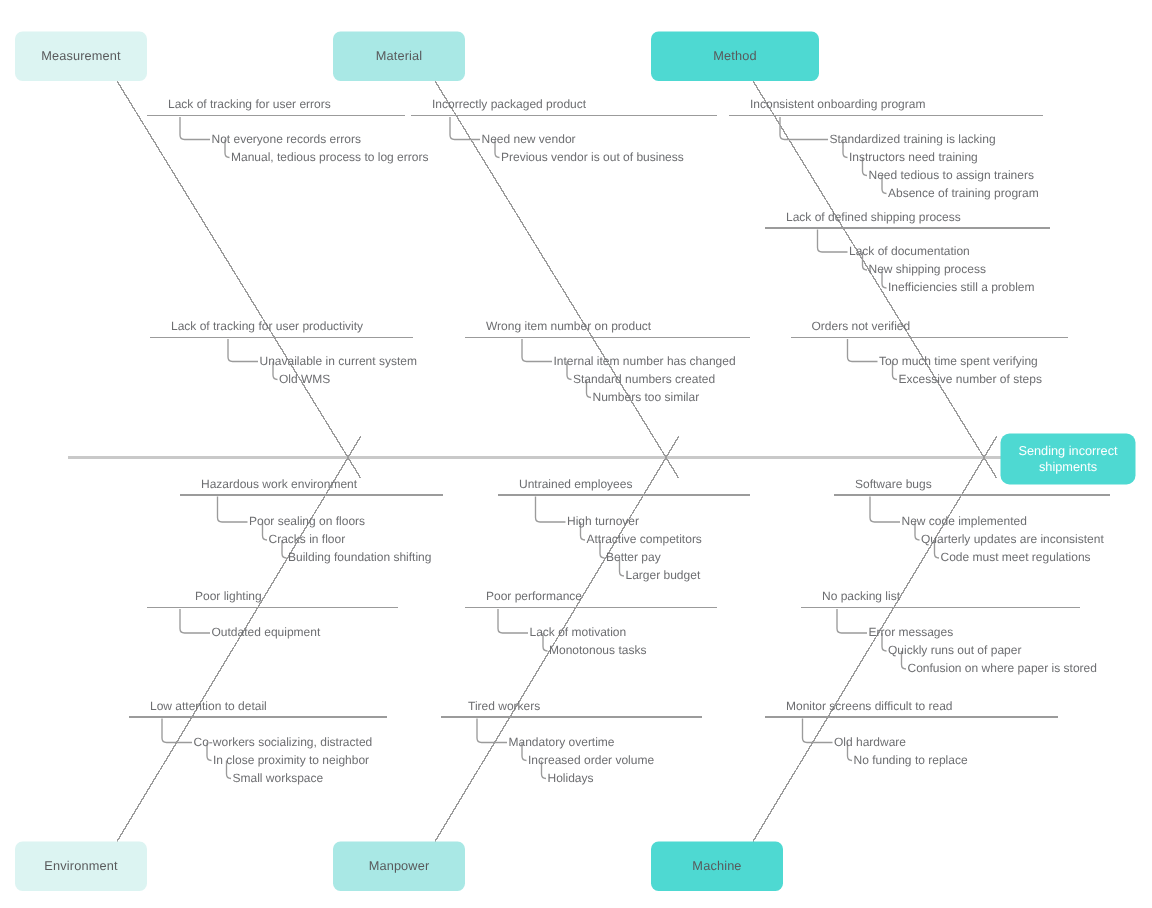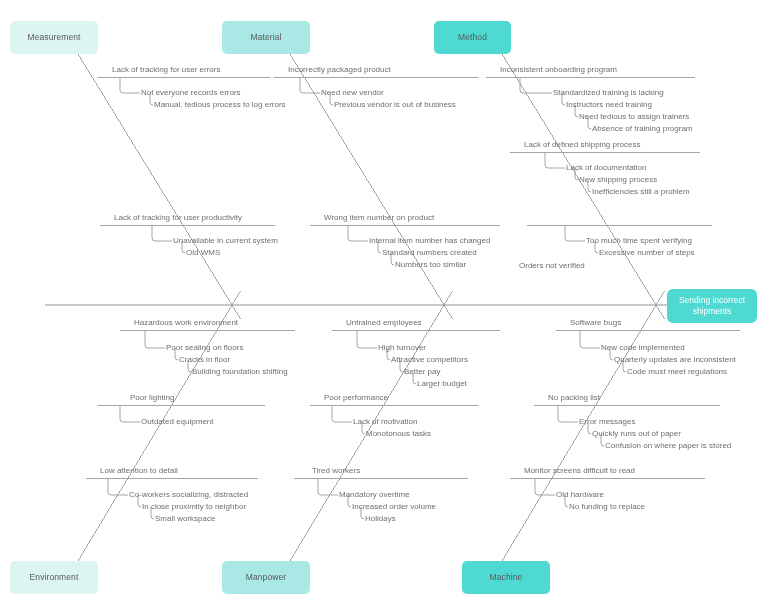--- a/index.html
+++ b/index.html
@@ -146,31 +146,31 @@
       <path d="M535,479 L535,492 Q535,495 538,495 L555,495" stroke="#9b9b9b" stroke-width="0.9" fill="none"></path>
       <path d="M565,495 L565,504 Q565,507 568,507 L568,507" stroke="#9b9b9b" stroke-width="0.9" fill="none"></path>
     </svg>
 
   <div class="cat-box" id="box-material" style="left: 222px; top: 21px; width: 88px; height: 33px; background: rgb(169, 232, 229);">
     <span>Material</span>
   </div>
   <div class="cat-box" id="box-measurement" style="left: 10px; top: 21px; width: 88px; height: 33px; background: rgb(220, 244, 242);">
     <span>Measurement</span>
   </div>
-  <div class="cat-box" id="box-method" style="left: 434px; top: 21px; width: 77px; height: 33px; background: rgb(78, 217, 210);">
+  <div class="cat-box" id="box-method" style="left: 434px; top: 21px; width: 112px; height: 33px; background: rgb(78, 217, 210);">
     <span>Method</span>
   </div>
 
   <div class="cat-box" id="box-environment" style="left: 10px; top: 561px; width: 88px; height: 33px; background: rgb(220, 244, 242);">
     <span>Environment</span>
   </div>
   <div class="cat-box" id="box-manpower" style="left: 222px; top: 561px; width: 88px; height: 33px; background: rgb(169, 232, 229);">
     <span>Manpower</span>
   </div>
-  <div class="cat-box" id="box-machine" style="left: 434px; top: 561px; width: 88px; height: 33px; background: rgb(78, 217, 210); margin-left: 28px;">
+  <div class="cat-box" id="box-machine" style="left: 434px; top: 561px; width: 88px; height: 33px; background: rgb(78, 217, 210);">
     <span>Machine</span>
   </div>
 
   <div class="effect-box" id="box-effect" style="left: 667px; top: 289px; width: 90px; height: 34px; background: rgb(78, 217, 210);">
     <span>Sending incorrect shipments</span>
   </div>
 
   <div id="text-layer">
       <div class="cause-label" style="left: 112px; top: 66px;">Lack of tracking for user errors</div>
       <div class="sub-label" style="left: 141px; top: 89px;">Not everyone records errors</div>
@@ -187,21 +187,21 @@
       <div class="sub-label" style="left: 395px; top: 261px;">Numbers too similar</div>
       <div class="cause-label" style="left: 500px; top: 66px;">Inconsistent onboarding program</div>
       <div class="sub-label" style="left: 553px; top: 89px;">Standardized training is lacking</div>
       <div class="sub-label" style="left: 566px; top: 101px;">Instructors need training</div>
       <div class="sub-label" style="left: 579px; top: 113px;">Need tedious to assign trainers</div>
       <div class="sub-label" style="left: 592px; top: 125px;">Absence of training program</div>
       <div class="cause-label" style="left: 524px; top: 141px;">Lack of defined shipping process</div>
       <div class="sub-label" style="left: 566px; top: 164px;">Lack of documentation</div>
       <div class="sub-label" style="left: 579px; top: 176px;">New shipping process</div>
       <div class="sub-label" style="left: 592px; top: 188px;">Inefficiencies still a problem</div>
-      <div class="cause-label" style="left: 519px; top: 214px; margin-top: 48px;">Orders not verified</div>
+      <div class="cause-label" style="left: 541px; top: 214px;">Orders not verified</div>
       <div class="sub-label" style="left: 586px; top: 237px;">Too much time spent verifying</div>
       <div class="sub-label" style="left: 599px; top: 249px;">Excessive number of steps</div>
       <div class="cause-label" style="left: 134px; top: 319px;">Hazardous work environment</div>
       <div class="sub-label" style="left: 166px; top: 344px;">Poor sealing on floors</div>
       <div class="sub-label" style="left: 179px; top: 356px;">Cracks in floor</div>
       <div class="sub-label" style="left: 192px; top: 368px;">Building foundation shifting</div>
       <div class="cause-label" style="left: 112px; top: 394px; padding-left: 18px;">Poor lighting</div>
       <div class="sub-label" style="left: 141px; top: 418px;">Outdated equipment</div>
       <div class="cause-label" style="left: 100px; top: 467px;">Low attention to detail</div>
       <div class="sub-label" style="left: 129px; top: 491px;">Co-workers socializing, distracted</div>

